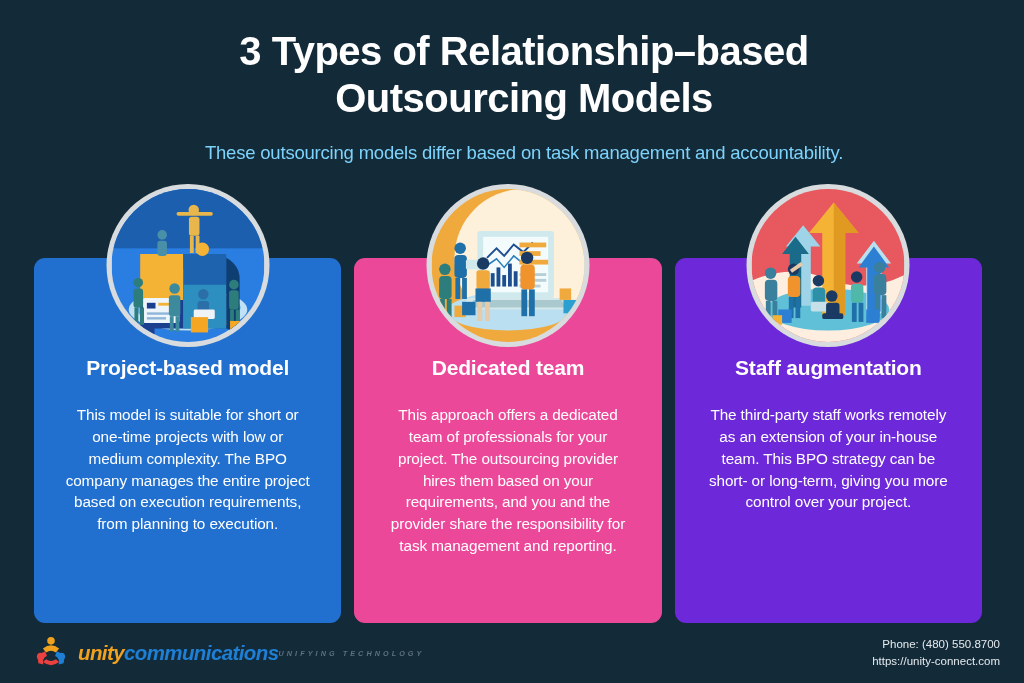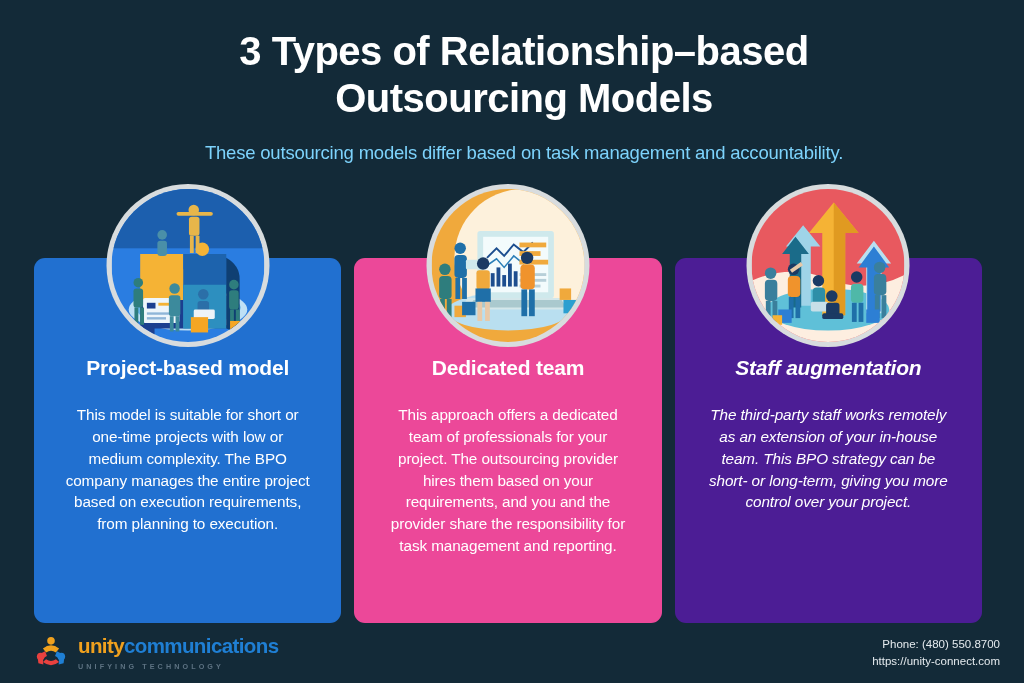--- a/index.html
+++ b/index.html
@@ -106,21 +106,21 @@
     padding: 0 24px 0 33px;
     display: flex;
     align-items: center;
     justify-content: space-between;
   }
 
   .logo { display: flex; align-items: center; gap: 9px; }
 
   .logo-mark { width: 36px; height: 36px; flex: 0 0 36px; }
 
-  .logo-text { display: flex; flex-direction: column; line-height: 1; }
+  .logo-text { display: flex; line-height: 1; font-style: italic; }
 
   .logo-word { font-size: 20.5px; font-weight: bold; letter-spacing: -0.6px; }
   .logo-unity { color: #f0a11e; }
   .logo-comm  { color: #1f7fd4; }
 
   .logo-tag {
     color: #5d7282;
     font-size: 7.2px;
     letter-spacing: 3.1px;
     margin-top: 7px;
@@ -277,21 +277,21 @@
           <rect x="32" y="118" width="14" height="14" fill="#1f6fa8"></rect>
           <rect x="138" y="116" width="14" height="14" fill="#2b9fd0"></rect>
           <rect x="134" y="104" width="12" height="12" fill="#f0a93c"></rect>
         </svg>
       </div>
     </div>
     <div class="card-title">Dedicated team</div>
     <div class="card-body">This approach offers a dedicated team of professionals for your project. The outsourcing provider hires them based on your requirements, and you and the provider share the responsibility for task management and reporting.</div>
   </div>
 
-  <div class="card" style="background:#4c1d95;font-style:italic;">
+  <div class="card" style="background:#6d28d9;">
     <div class="circle-wrap">
       <div class="circle-inner">
         <svg viewBox="0 0 160 160">
           <rect x="0" y="0" width="160" height="160" fill="#e8595f"></rect>
           <path d="M0 96 q40 -18 80 -2 q40 16 80 -4 V160 H0 z" fill="#fdeee0"></path>
           <ellipse cx="80" cy="126" rx="64" ry="22" fill="#5fc0d8"></ellipse>
 
           <path d="M36 60 l18 -22 l18 22 h-10 v62 h-16 v-62 z" fill="#9fd4e8"></path>
           <path d="M32 68 l14 -18 l14 18 h-8 v56 h-12 v-56 z" fill="#1a6b89"></path>
           <path d="M60 46 l26 -32 l26 32 h-14 v86 h-24 v-86 z" fill="#f5b335"></path>

